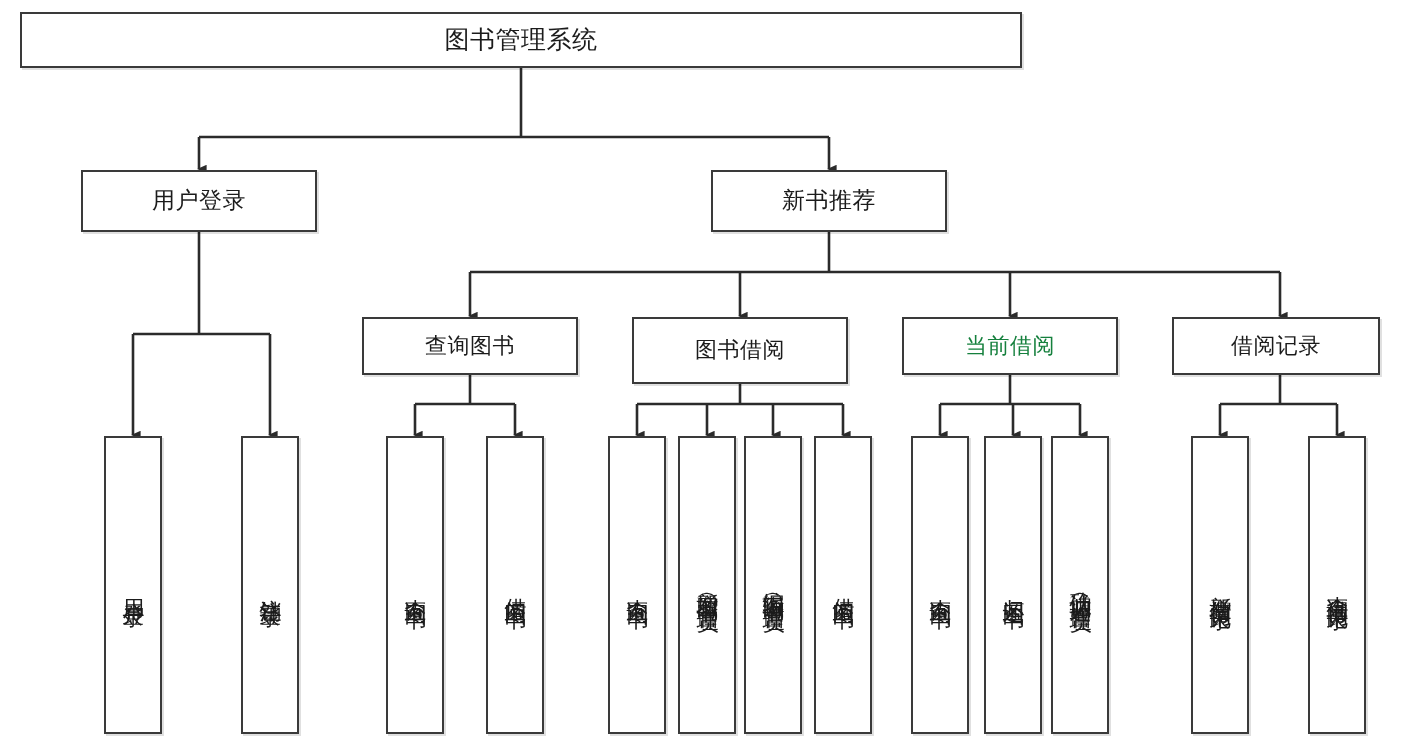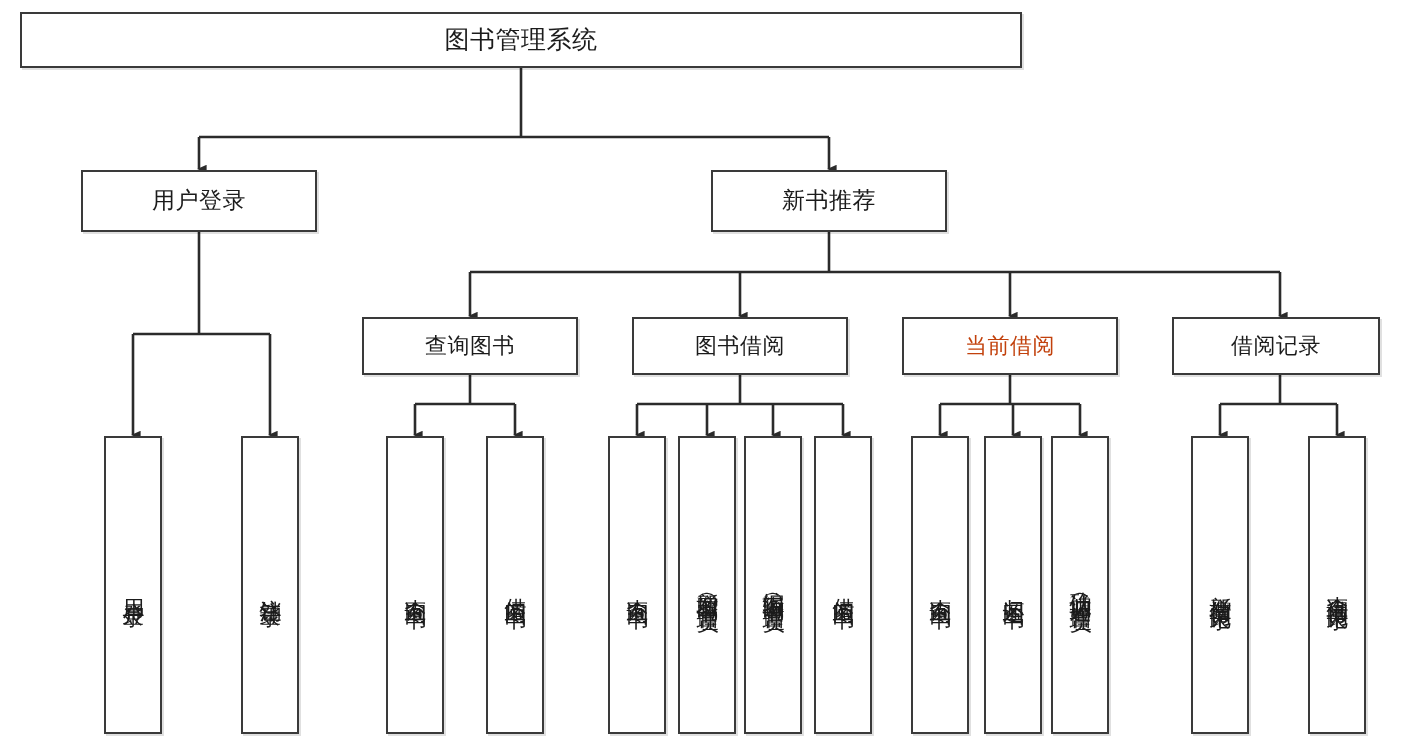--- a/index.html
+++ b/index.html
@@ -120,25 +120,25 @@
       </div>
       <div class="node-box lvl1" style="left: 81px; top: 170px; width: 236px; height: 62px; border-color: rgb(58, 58, 58); background: rgb(255, 255, 255);">
         <div class="node-label" style="color: rgb(27, 27, 27);">用户登录</div>
       </div>
       <div class="node-box lvl1" style="left: 711px; top: 170px; width: 236px; height: 62px; border-color: rgb(58, 58, 58); background: rgb(255, 255, 255);">
         <div class="node-label" style="color: rgb(27, 27, 27);">新书推荐</div>
       </div>
       <div class="node-box lvl2" style="left: 362px; top: 317px; width: 216px; height: 58px; border-color: rgb(58, 58, 58); background: rgb(255, 255, 255);">
         <div class="node-label" style="color: rgb(27, 27, 27);">查询图书</div>
       </div>
-      <div class="node-box lvl2" style="left: 632px; top: 317px; width: 216px; height: 58px; border-color: rgb(58, 58, 58); background: rgb(255, 255, 255);">
+      <div class="node-box lvl2" style="left: 632px; top: 317px; width: 216px; height: 67px; border-color: rgb(58, 58, 58); background: rgb(255, 255, 255);">
         <div class="node-label" style="color: rgb(27, 27, 27);">图书借阅</div>
       </div>
       <div class="node-box lvl2" style="left: 902px; top: 317px; width: 216px; height: 58px; border-color: rgb(58, 58, 58); background: rgb(255, 255, 255);">
-        <div class="node-label" style="color: #c2410c; text-align: right;">当前借阅</div>
+        <div class="node-label" style="color: #15803d; text-align: right;">当前借阅</div>
       </div>
       <div class="node-box lvl2" style="left: 1172px; top: 317px; width: 208px; height: 58px; border-color: rgb(58, 58, 58); background: rgb(255, 255, 255);">
         <div class="node-label" style="color: rgb(27, 27, 27);">借阅记录</div>
       </div>
       <div class="leaf-box" style="left: 104px; top: 436px; width: 58px; height: 298px; border-color: rgb(58, 58, 58); background: rgb(255, 255, 255);">
         <div class="leaf-label" style="color: rgb(27, 27, 27);">用户登录</div>
       </div>
       <div class="leaf-box" style="left: 241px; top: 436px; width: 58px; height: 298px; border-color: rgb(58, 58, 58); background: rgb(255, 255, 255);">
         <div class="leaf-label" style="color: rgb(27, 27, 27);">注销登录</div>
       </div>

